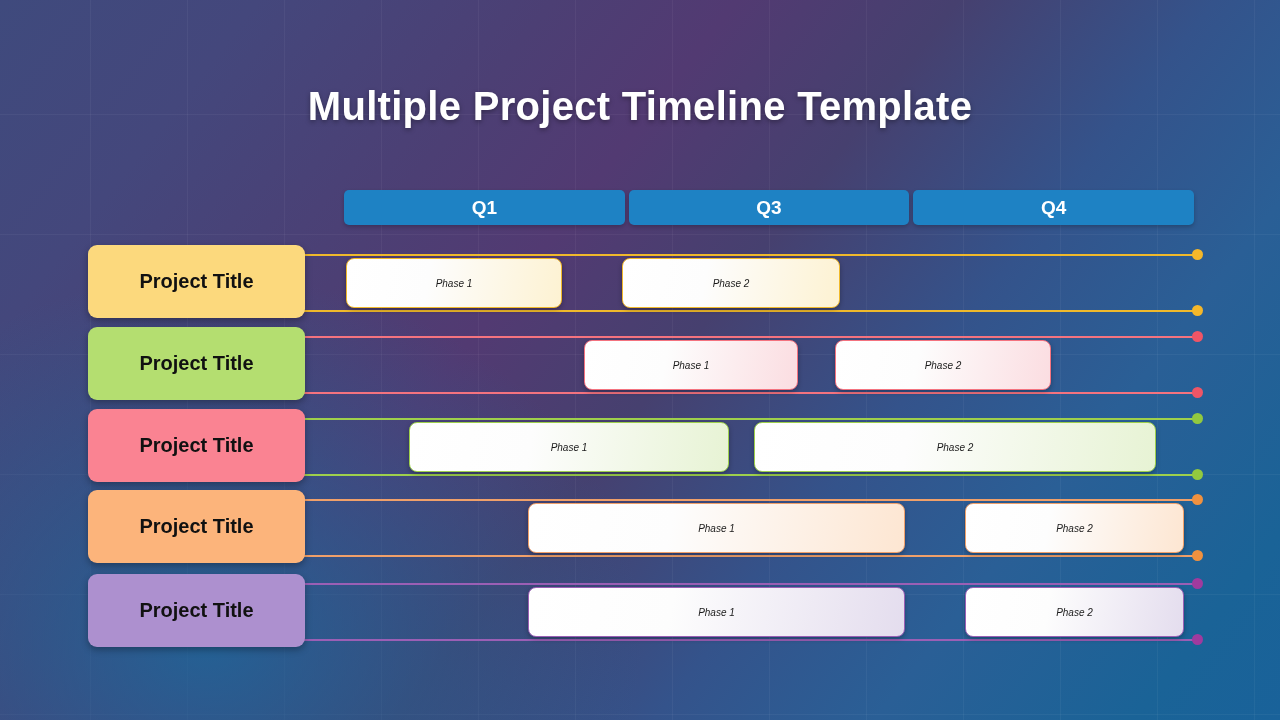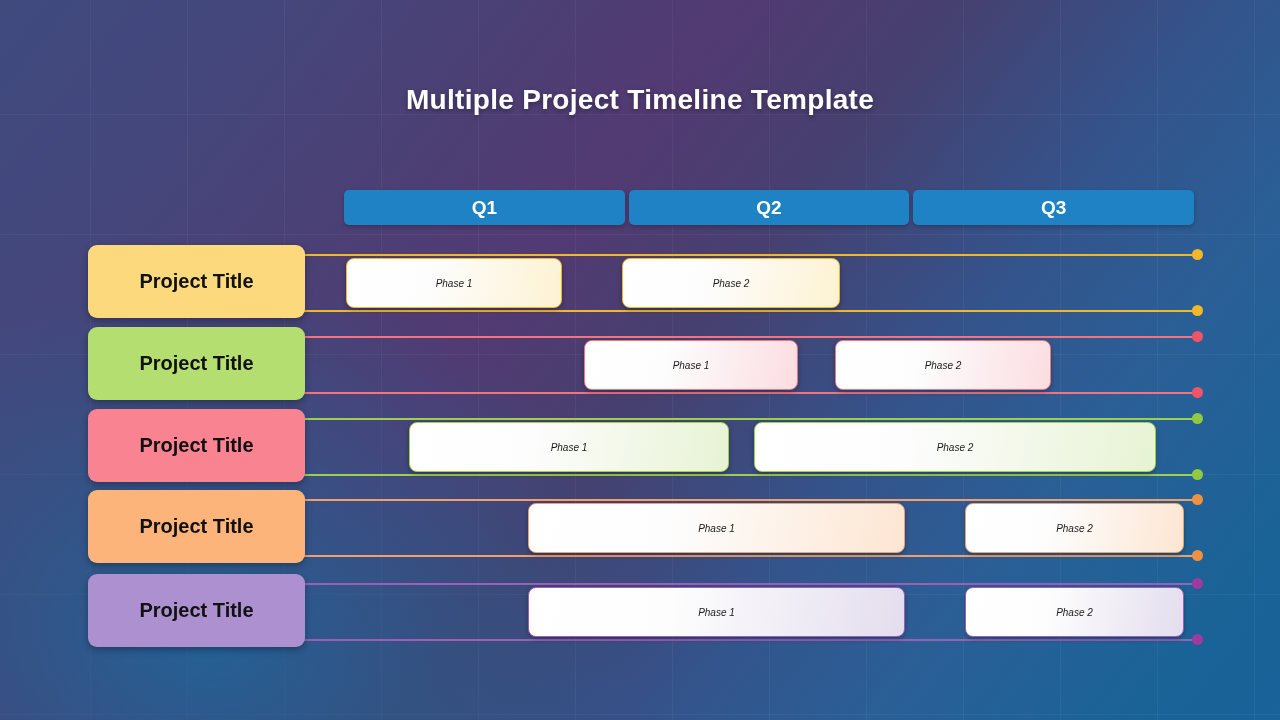--- a/index.html
+++ b/index.html
@@ -53,21 +53,21 @@
     pointer-events: none;
   }
 
   #title {
     position: absolute;
     left: 0;
     top: 84px;
     width: 1280px;
     text-align: center;
     color: #ffffff;
-    font-size: 28px;
+    font-size: 40px;
     font-weight: bold;
     letter-spacing: 0.3px;
     text-shadow: 0 2px 5px rgba(0,0,0,0.35);
   }
 
   
   #quarters {
     position: absolute;
     left: 344px;
     top: 190px;
@@ -169,24 +169,24 @@
   <div id="grid"></div>
   <div id="glow"></div>
 
   <div id="title">Multiple Project Timeline Template</div>
 
   <div id="quarters">
       <div class="quarter" style="background: rgb(30, 130, 196);">
         <span>Q1</span>
       </div>
       <div class="quarter" style="background: rgb(30, 130, 196);">
-        <span>Q2</span>
+        <span>Q3</span>
       </div>
       <div class="quarter" style="background: rgb(30, 130, 196);">
-        <span>Q3</span>
+        <span>Q4</span>
       </div>
     </div>
 
   <div id="rows">
       <div class="row" style="top: 242px;">
         <div class="track">
           <div class="rail top" style="background: rgb(240, 185, 43);">
             <div class="dot" style="background: rgb(244, 183, 42);"></div>
           </div>
           <div class="rail bottom" style="background: rgb(240, 185, 43);">

